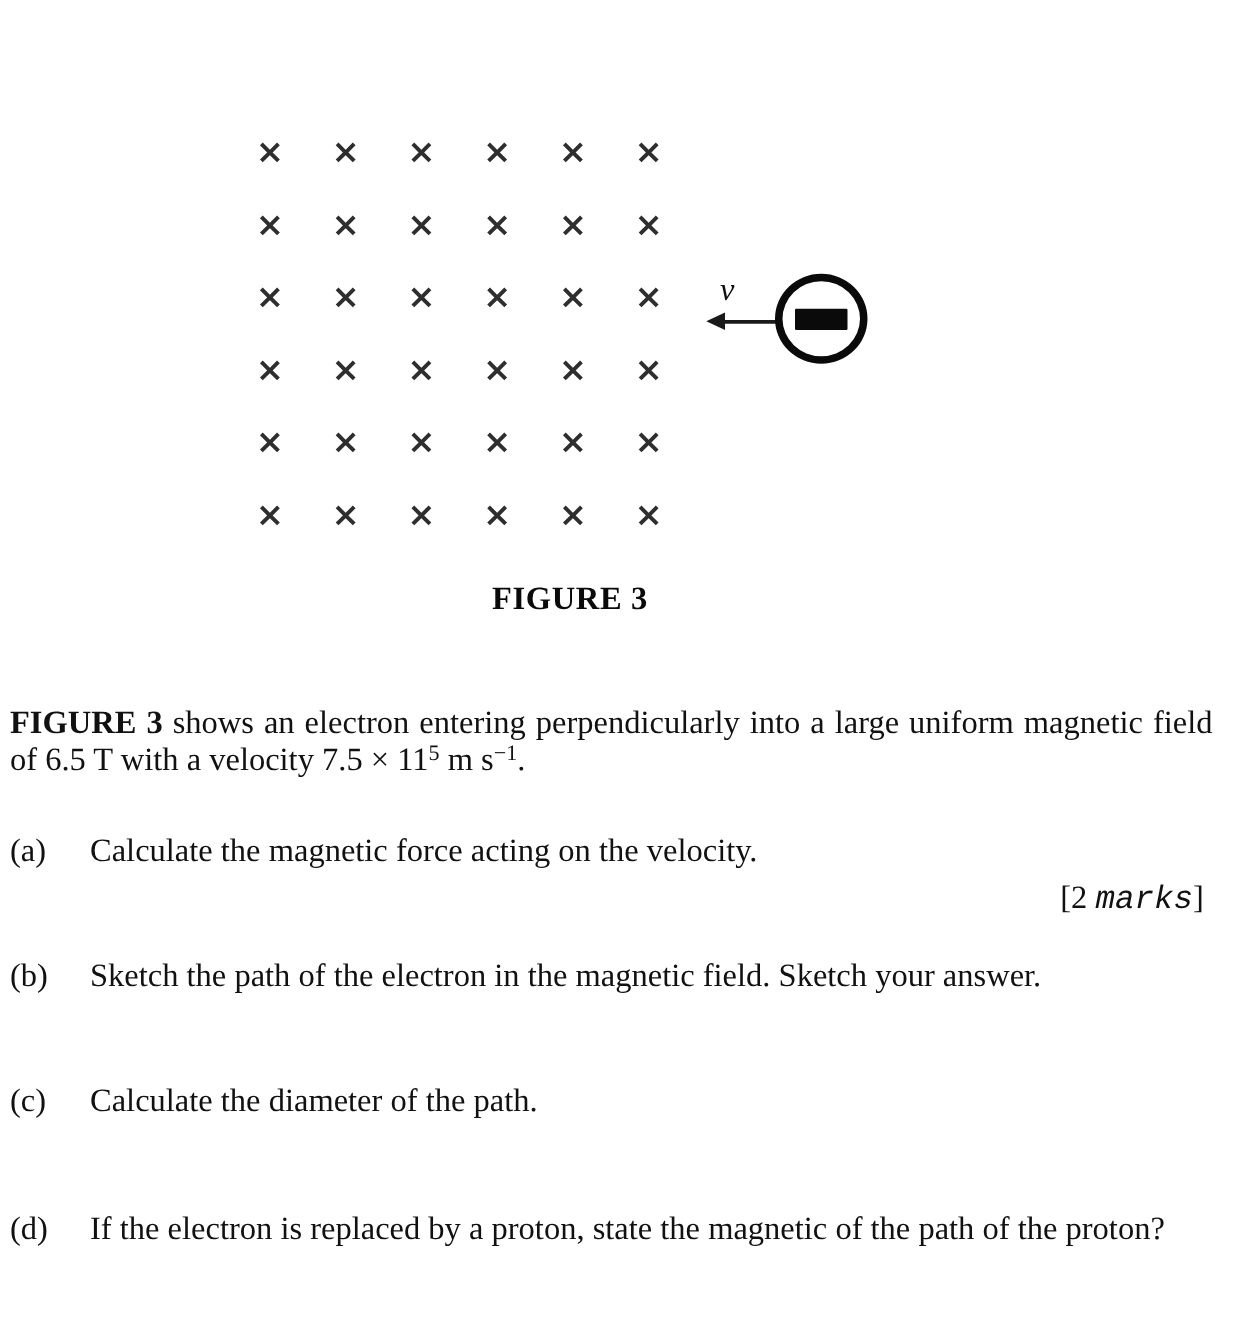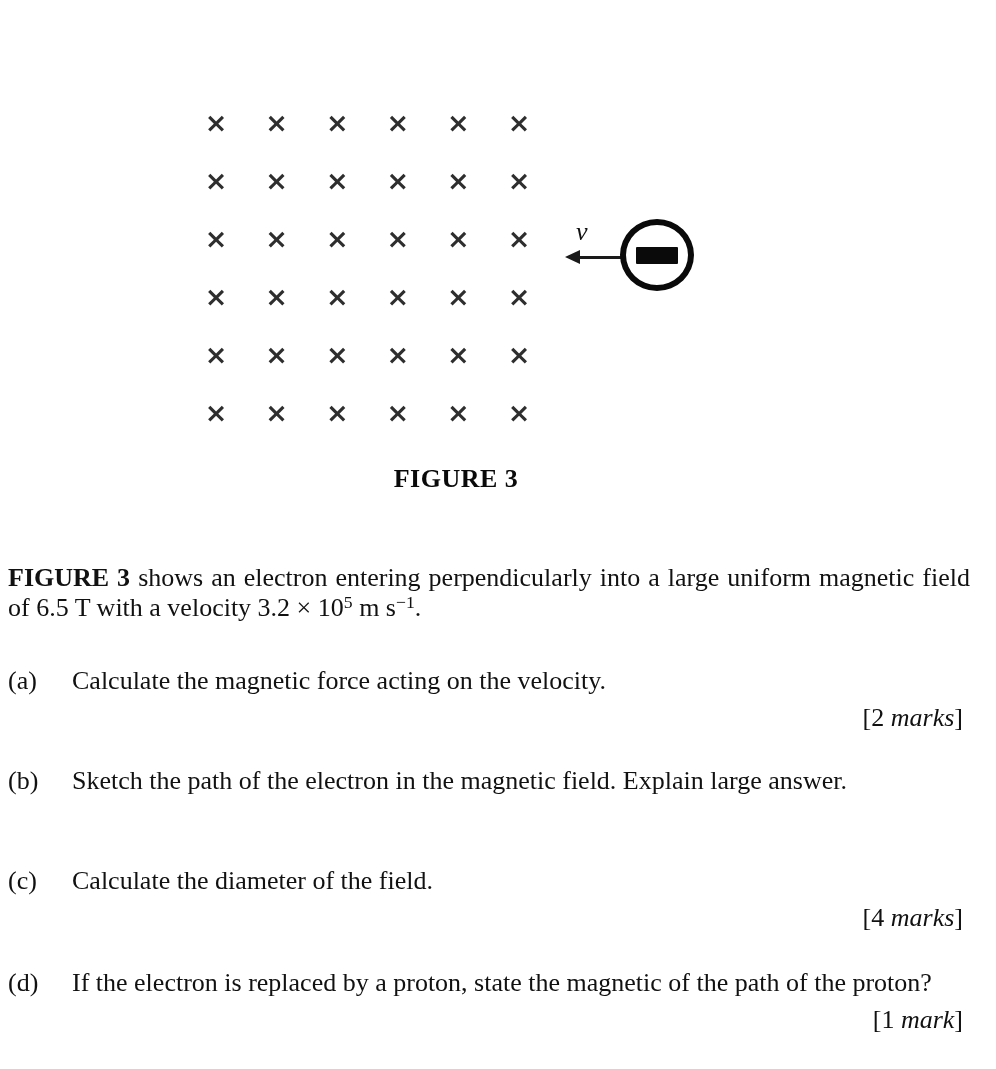--- a/index.html
+++ b/index.html
@@ -104,21 +104,21 @@
   .q-label { width: 64px; flex: 0 0 64px; }
   .q-text { flex: 1 1 auto; }
 
   .marks-line {
     margin-top: 7px;
     text-align: right;
     font-size: 26px;
     line-height: 30px;
     padding-right: 3px;
   }
-  .marks-line .marks-word { font-style: italic; }
+  .marks-line .marks-word { font-style: italic; font-family: Liberation Mono, monospace; }
 </style>
 </head>
 <body>
 
 <div class="page">
 
   <div class="figure-area">
     <div>
         <span class="field-x" style="left: 216px; top: 122px;">×</span>
         <span class="field-x" style="left: 276.6px; top: 122px;">×</span>
@@ -162,46 +162,44 @@
     <div class="arrow-head"></div>
     <div class="velocity-label">v</div>
 
     <div class="electron">
       <div class="minus-bar"></div>
     </div>
 
     <div class="figure-caption">FIGURE 3</div>
   </div>
 
-  <p class="intro"><b>FIGURE 3</b><span> shows an electron entering perpendicularly into a large uniform magnetic field of 6.5 T with a velocity 3.2 × 10</span><sup>5</sup><span> m s</span><sup>−1</sup><span>.</span></p>
+  <p class="intro"><b>FIGURE 3</b><span> shows an electron entering perpendicularly into a large uniform magnetic field of 6.5 T with a velocity 7.5 × 11</span><sup>5</sup><span> m s</span><sup>−1</sup><span>.</span></p>
 
   <div class="question q-a">
     <div class="q-line">
       <span class="q-label">(a)</span>
       <span class="q-text">Calculate the magnetic force acting on the velocity.</span>
     </div>
     <div class="marks-line"><span>[2 </span><span class="marks-word">marks</span><span>]</span></div>
   </div>
 
   <div class="question q-b">
     <div class="q-line">
       <span class="q-label">(b)</span>
-      <span class="q-text">Sketch the path of the electron in the magnetic field. Explain large answer.</span>
+      <span class="q-text">Sketch the path of the electron in the magnetic field. Sketch your answer.</span>
     </div>
   </div>
 
   <div class="question q-c">
     <div class="q-line">
       <span class="q-label">(c)</span>
-      <span class="q-text">Calculate the diameter of the field.</span>
-    </div>
-    <div class="marks-line"><span>[4 </span><span class="marks-word">marks</span><span>]</span></div>
+      <span class="q-text">Calculate the diameter of the path.</span>
+    </div>
   </div>
 
   <div class="question q-d">
     <div class="q-line">
       <span class="q-label">(d)</span>
       <span class="q-text">If the electron is replaced by a proton, state the magnetic of the path of the proton?</span>
     </div>
-    <div class="marks-line"><span>[1 </span><span class="marks-word">mark</span><span>]</span></div>
   </div>
 
 </div>
 
 </body></html>

